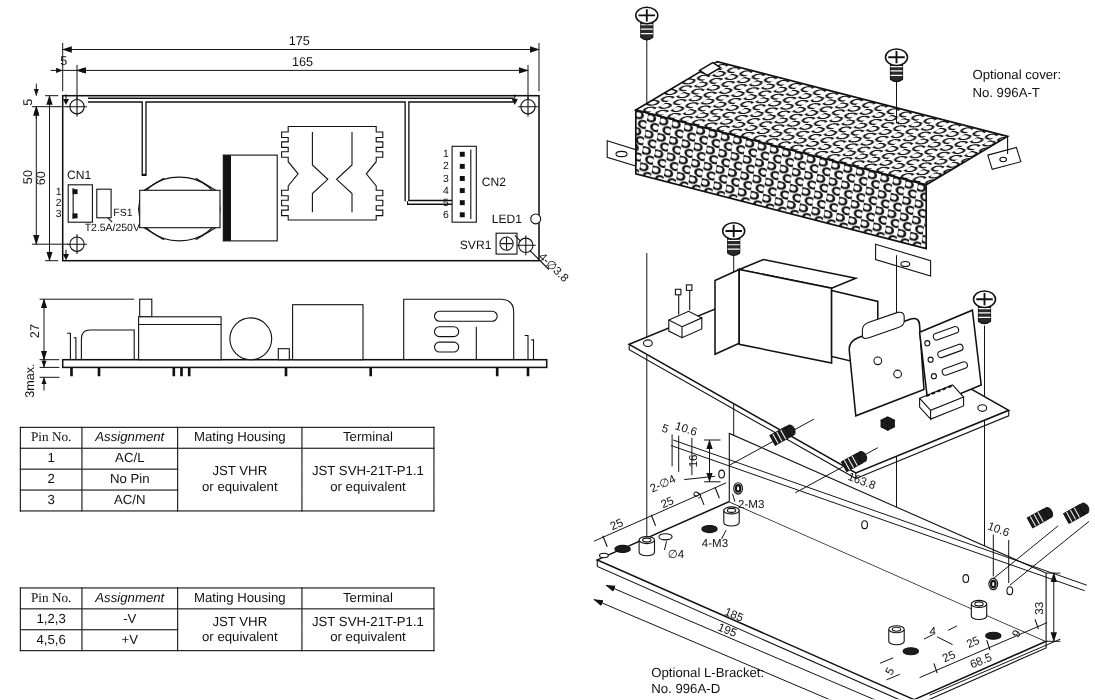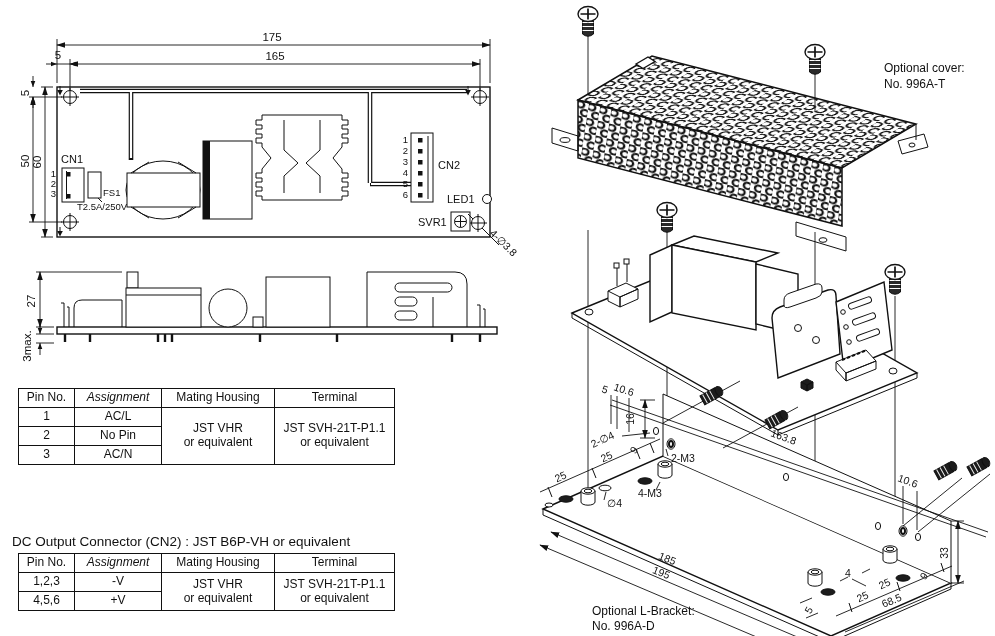--- a/index.html
+++ b/index.html
@@ -15,21 +15,21 @@
   .lt{stroke:#111;stroke-width:1;fill:none;}
   .hair{stroke:#111;stroke-width:0.9;fill:none;}
   .fw{fill:#fff;stroke:#111;stroke-width:1.4;}
   .fwt{fill:#fff;stroke:#111;stroke-width:1;}
   .fb{fill:#111;stroke:none;}
   .tbl-wrap{position:absolute;}
   .tbl-title{font-size:13.5px;margin:0 0 4px 0;white-space:nowrap;}
   table.spec{border-collapse:collapse;table-layout:fixed;}
   table.spec td,table.spec th{border:1.6px solid #111;font-size:12px;font-weight:normal;
       text-align:center;vertical-align:middle;padding:0;height:18px;line-height:1.15;}
-  .c1{width:55px;} .c2{width:86px;font-style:italic;} .c3{width:112px;} .c4{width:119px;}
+  .c1{width:55px;font-family:Liberation Serif, serif;} .c2{width:86px;font-style:italic;} .c3{width:112px;} .c4{width:119px;}
 </style>
 </head>
 <body>
 
 <div id="stage">
 
 <svg id="art" width="995" height="636" viewBox="0 0 995 636">
   <defs>
     <marker id="arr" viewBox="0 0 10 10" refX="9.2" refY="5" markerWidth="10" markerHeight="10" orient="auto-start-reverse">
       <path d="M0,1.8 L10,5 L0,8.2 Z" fill="#111"></path>
@@ -388,21 +388,20 @@
     </tr>
     <tr>
       <td>3</td>
       <td>AC/N</td>
     </tr>
   </tbody>
       </table>
 </div>
 
 <div class="tbl-wrap" style="left:12px;top:534px;">
-  <div class="tbl-title">DC Output Connector (CN2) : JST B6P-VH or equivalent</div>
   <table class="spec" style="margin-left:6px;">
     <tbody>
           <tr>
       <th class="c1">Pin No.</th>
       <th class="c2">Assignment</th>
       <th class="c3">Mating Housing</th>
       <th class="c4">Terminal</th>
     </tr>
     <tr>
       <td>1,2,3</td>

